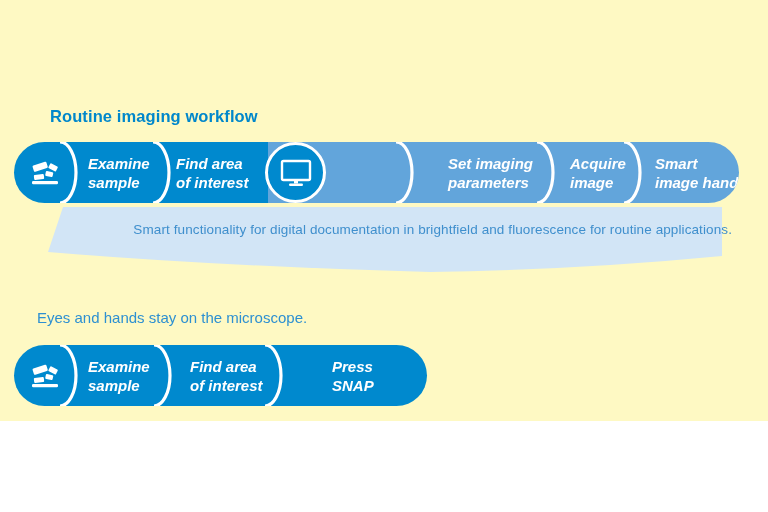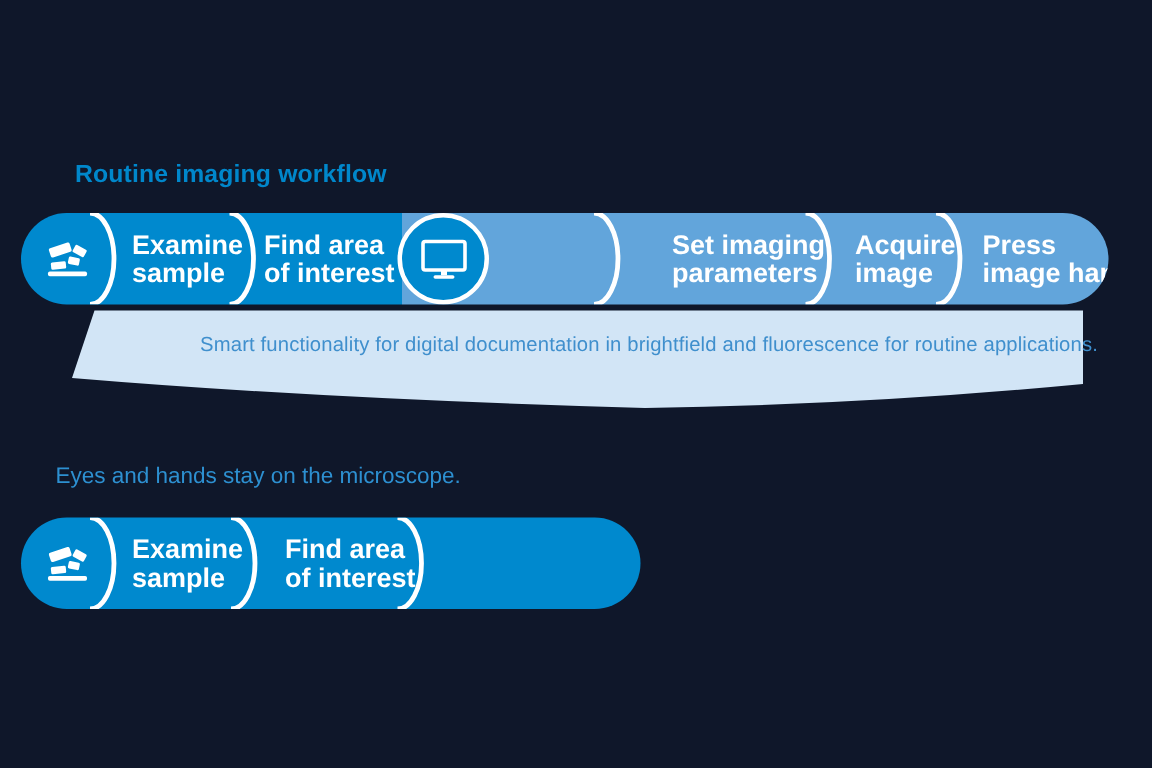--- a/index.html
+++ b/index.html
@@ -1,17 +1,17 @@
 <!DOCTYPE html>
 <html><head>
 <meta charset="utf-8">
 <style>
   html,body{margin:0;padding:0;background:#ffffff;}
   .canvas{
-    position:relative;width:768px;height:512px;background:#0f172a;
+    position:relative;width:768px;height:421px;background:#fef9c3;
     font-family:"Liberation Sans",sans-serif;overflow:hidden;
   }
   
   .wf-title{
     position:absolute;left:50px;top:107px;
     font-size:16.5px;font-weight:bold;color:#0087cb;letter-spacing:.1px;
   }
   .eff-heading{
     position:absolute;left:50px;top:288px;
     font-size:16.5px;font-weight:bold;color:#0087cb;
@@ -27,21 +27,21 @@
   .bar-top{
     left:14px;top:142px;width:725px;
     background:linear-gradient(to right,#0089ce 0px,#0089ce 254px,#62a5db 254px,#62a5db 100%);
   }
   .bar-bottom{
     left:14px;top:345px;width:413px;background:#0089ce;
   }
   .arcs{position:absolute;left:0;top:0;}
   .step-label{
     position:absolute;top:50%;transform:translateY(-50%);
-    color:#ffffff;font-size:18px;font-weight:bold;line-height:19px;white-space:nowrap;
+    color:#ffffff;font-size:15px;font-weight:bold;line-height:19px;white-space:nowrap;font-style:italic;
   }
   .icon-circle-start{
     position:absolute;left:0;top:0;width:61px;height:61px;
     display:flex;align-items:center;justify-content:center;
   }
   .icon-circle-ringed{
     position:absolute;left:251px;top:0;width:61px;height:61px;box-sizing:border-box;
     border:3px solid #ffffff;border-radius:50%;background:#0089ce;
     display:flex;align-items:center;justify-content:center;
   }
@@ -103,21 +103,21 @@
     </div>
     <div class="step-label t-l4">
       <span>Acquire</span><br>
       <span>image</span>
     </div>
     <div class="step-label t-l3">
       <span>Set imaging</span><br>
       <span>parameters</span>
     </div>
     <div class="step-label t-l5">
-      <span>Press</span><br>
+      <span>Smart</span><br>
       <span>image hands</span>
     </div>
   </div>
 
   <div class="banner">
     <svg width="692" height="72" viewBox="0 0 692 72">
       <path d="M23 1 L682 1 L682 50 Q536 64 390 66 Q175 60 8 46 Z" fill="#d2e5f6"></path>
     </svg>
     <div class="banner-text">Smart functionality for digital documentation in brightfield and fluorescence for routine applications.</div>
   </div>
@@ -143,15 +143,19 @@
     </svg>
 
     <div class="step-label b-l0">
       <span>Examine</span><br>
       <span>sample</span>
     </div>
     <div class="step-label b-l1">
       <span>Find area</span><br>
       <span>of interest</span>
     </div>
+    <div class="step-label b-l2">
+      <span>Press</span><br>
+      <span>SNAP</span>
+    </div>
   </div>
 
 </div>
 
 </body></html>

